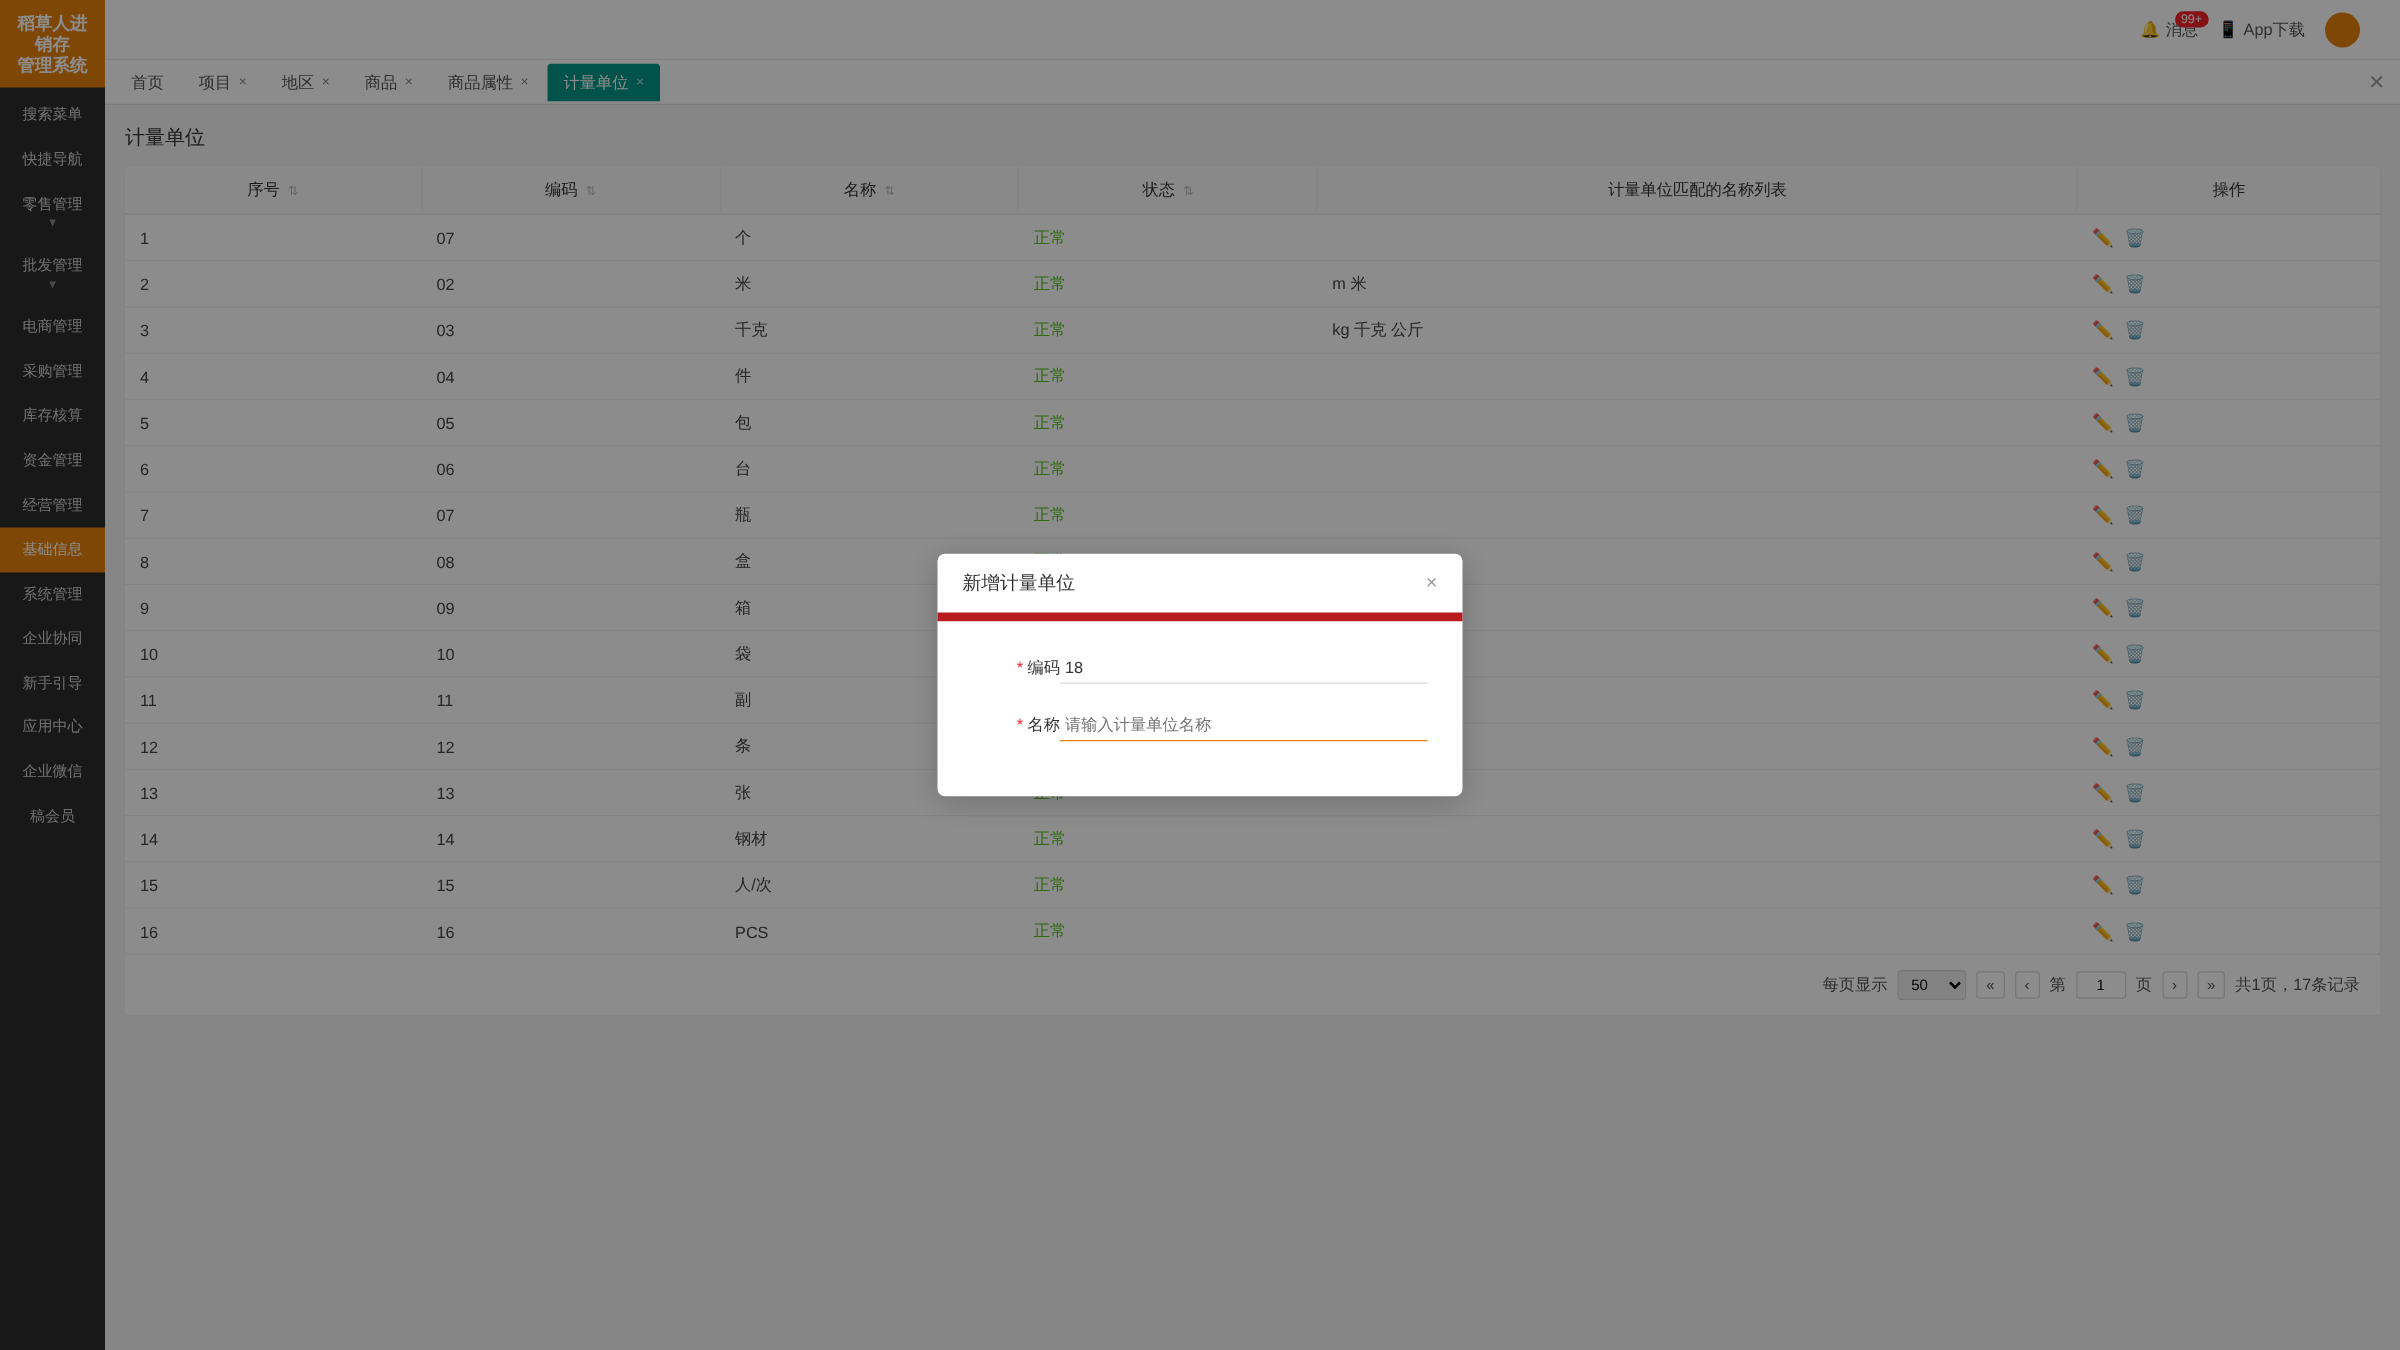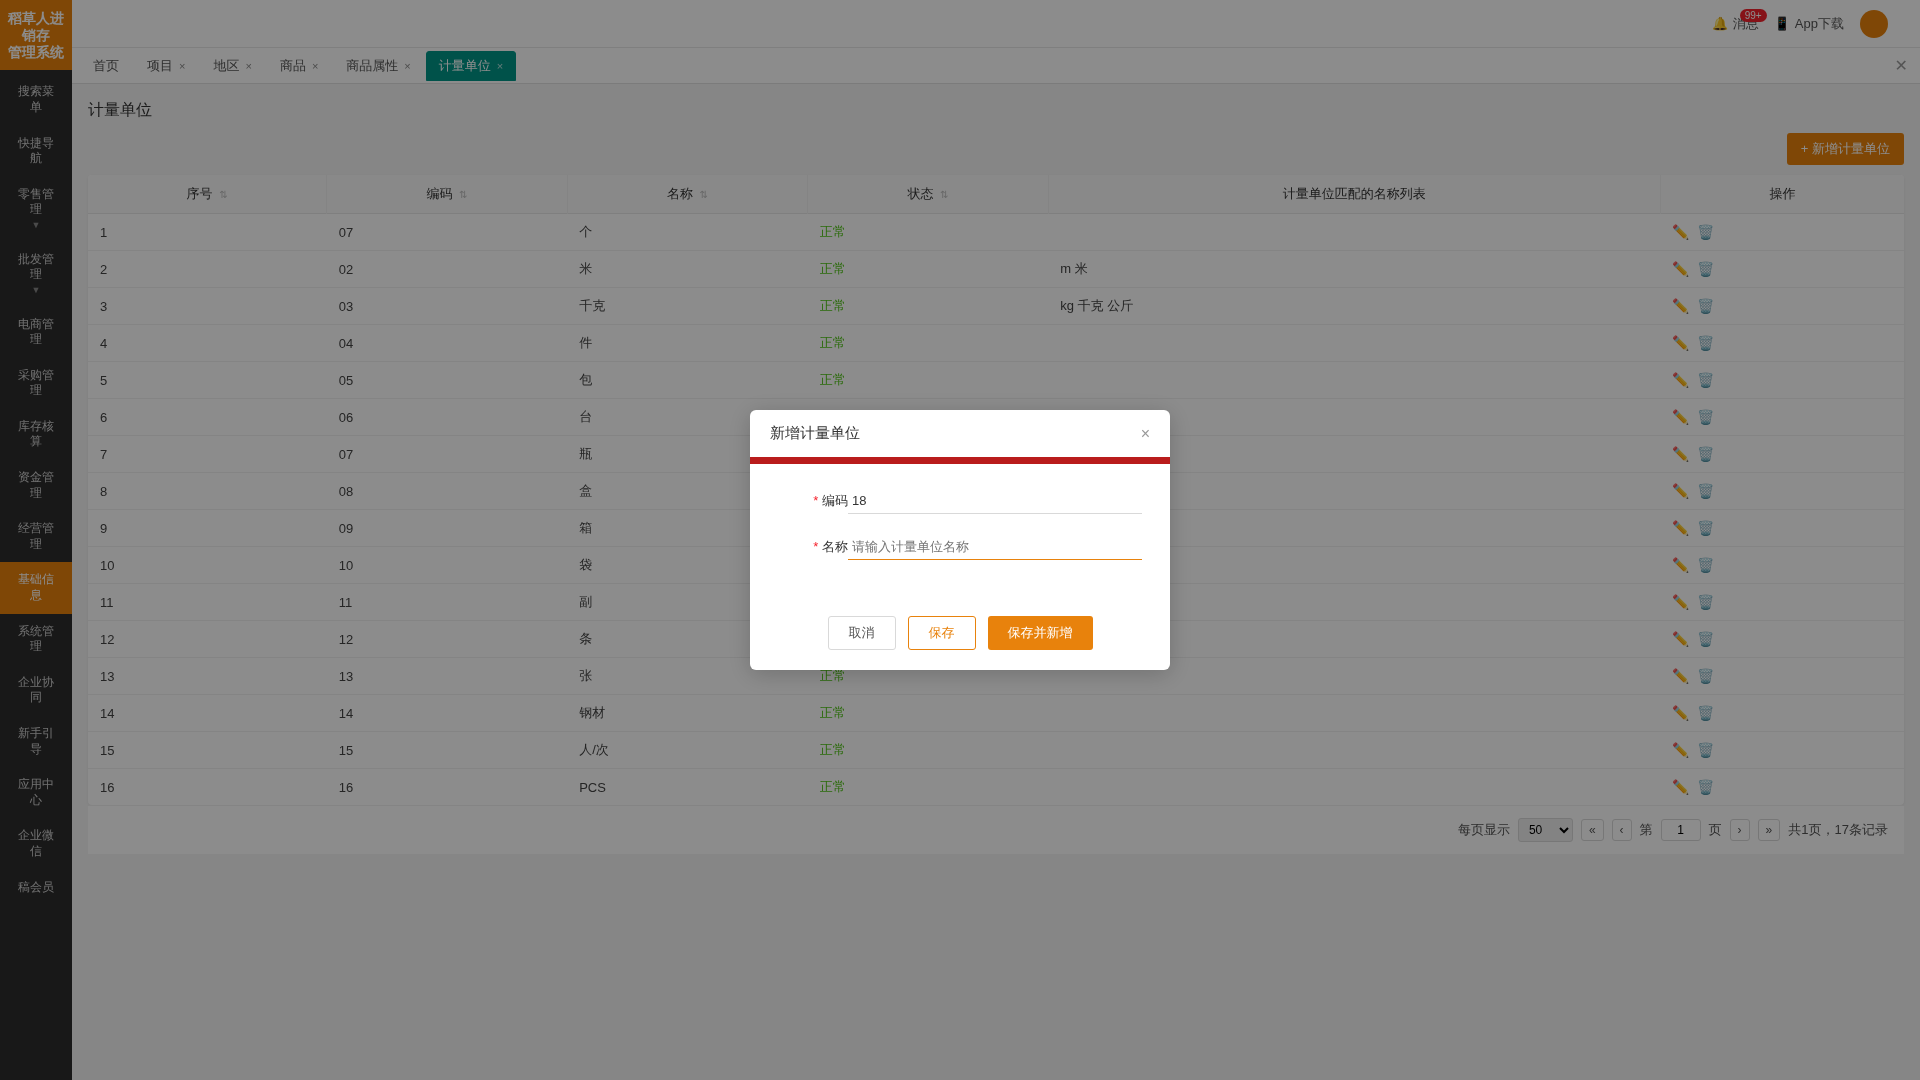--- a/index.html
+++ b/index.html
@@ -1,19 +1,19 @@
 <!DOCTYPE html>
 <html><head>
   <meta charset="utf-8">
   <style>
     * { box-sizing: border-box; margin: 0; padding: 0; }
     body { font-family: "Microsoft YaHei", "PingFang SC", sans-serif; font-size: 13px; background: #f5f5f5; display: flex; height: 1080px; width: 1920px; overflow: hidden; }
 
     
-    .sidebar { width: 72px; background: #2d2d2d; display: flex; flex-direction: column; align-items: center; padding-top: 0; flex-shrink: 0; }
+    .sidebar { width: 84px; background: #2d2d2d; display: flex; flex-direction: column; align-items: center; padding-top: 0; flex-shrink: 0; }
     .sidebar-logo { width: 100%; background: #e8820c; padding: 10px 8px; display: flex; align-items: center; justify-content: center; min-height: 48px; }
     .sidebar-logo-text { color: white; font-size: 14px; font-weight: bold; text-align: center; line-height: 1.2; }
     .sidebar-nav { width: 100%; padding: 4px 0; }
     .sidebar-nav-item { width: 100%; padding: 10px 16px; text-align: center; color: #ccc; cursor: pointer; font-size: 12px; line-height: 1.3; }
     .sidebar-nav-item.active { background: #e8820c; color: white; }
     .sidebar-nav-item.has-sub { display: flex; flex-direction: column; align-items: center; }
     .sidebar-nav-item .sub-arrow { font-size: 9px; color: #888; margin-top: 2px; }
 
     
     .main { flex: 1; display: flex; flex-direction: column; overflow: hidden; }
@@ -152,23 +152,20 @@
     </div>
     <div class="tab active">
       <span>计量单位</span>
       <span class="tab-close">×</span>
     </div>
     <span class="tabs-close-all">✕</span>
   </div>
 
   <div class="content">
     <div class="page-title">计量单位</div>
-    <div class="toolbar">
-      <button class="btn-add">+ 新增计量单位</button>
-    </div>
     <div class="table-wrap">
       <table>
         <thead>
           <tr>
             <th>序号 <span class="sort-icon">⇅</span></th>
             <th>编码 <span class="sort-icon">⇅</span></th>
             <th>名称 <span class="sort-icon">⇅</span></th>
             <th>状态 <span class="sort-icon">⇅</span></th>
             <th>计量单位匹配的名称列表</th>
             <th>操作</th>
@@ -416,19 +413,14 @@
     <div class="modal-body">
       <div class="form-row">
         <label class="form-label required">编码</label>
         <input class="form-input" type="text" value="18" style="">
       </div>
       <div class="form-row">
         <label class="form-label required">名称</label>
         <input class="form-input active-field" type="text" placeholder="请输入计量单位名称" style="">
       </div>
     </div>
-    <div class="modal-footer">
-      <button class="btn-cancel">取消</button>
-      <button class="btn-save">保存</button>
-      <button class="btn-save-new">保存并新增</button>
-    </div>
   </div>
 </div>
 
 </body></html>

